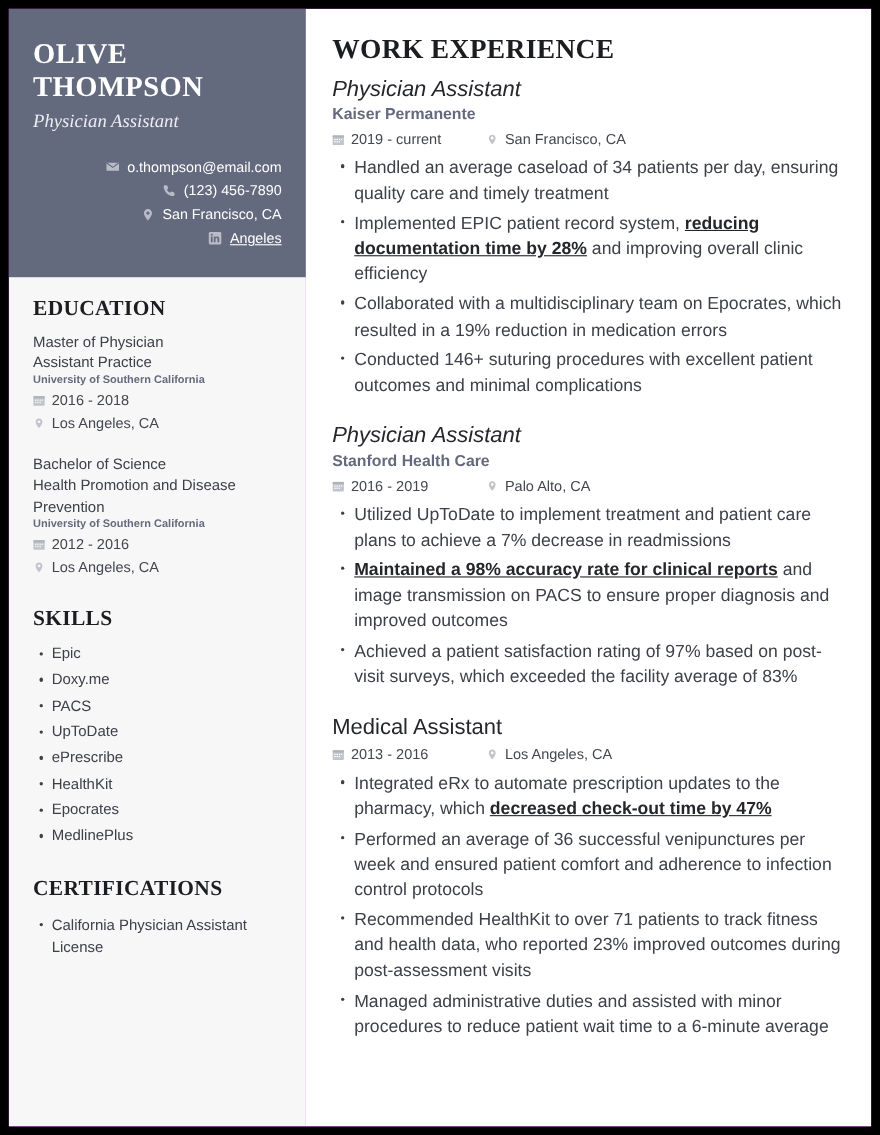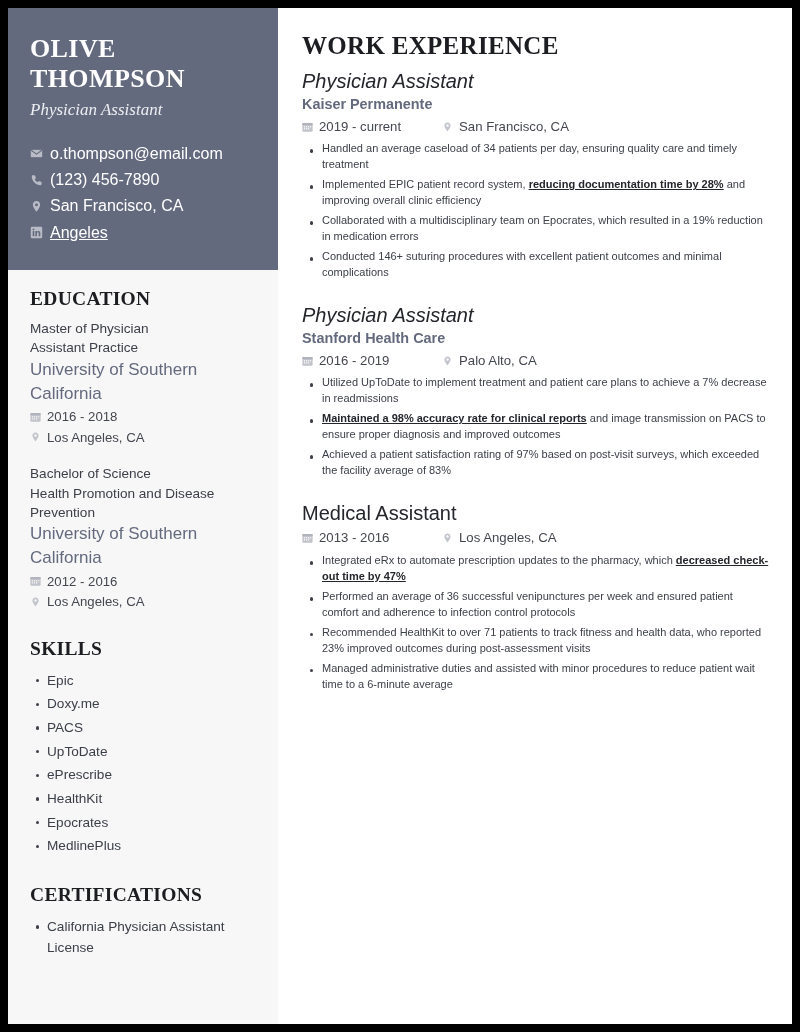--- a/index.html
+++ b/index.html
@@ -58,23 +58,24 @@
   .contact-list {
     margin: 0;
     padding: 0;
     list-style: none;
   }
   .contact-item {
     display: flex;
     align-items: center;
     gap: 7px;
     color: #ffffff;
-    font-size: 16px;
+    font-size: 13px;
     line-height: 1.52;
     padding: 1px 0;
+    justify-content: flex-end;
   }
   .contact-item .c-icon {
     width: 13px;
     height: 13px;
     flex: 0 0 13px;
     display: flex;
     align-items: center;
     justify-content: center;
     color: #b9bcc6;
   }
@@ -98,22 +99,22 @@
   }
   .side-heading.spaced-top { margin-top: 26px; }
 
   .edu-entry { margin-bottom: 17px; }
   .edu-degree {
     font-size: 13.6px;
     color: #3d4049;
     line-height: 1.42;
   }
   .edu-school {
-    font-size: 17px;
-    font-weight: normal;
+    font-size: 10px;
+    font-weight: bold;
     color: #646a7e;
     line-height: 1.42;
   }
   .meta-row {
     display: flex;
     align-items: center;
     gap: 6px;
     font-size: 13.2px;
     color: #44474f;
     line-height: 1.5;
@@ -191,21 +192,21 @@
     margin-bottom: 3px;
   }
   .job-meta .meta-row:first-child { width: 140px; }
   ul.job-bullets {
     margin: 0;
     padding: 0 0 0 20px;
     list-style: none;
   }
   ul.job-bullets > li {
     position: relative;
-    font-size: 11px;
+    font-size: 16px;
     color: #3d4049;
     line-height: 1.45;
     padding: 2px 0;
   }
   ul.job-bullets > li::before {
     content: "";
     position: absolute;
     left: -12px;
     top: 10px;
     width: 3.4px;

